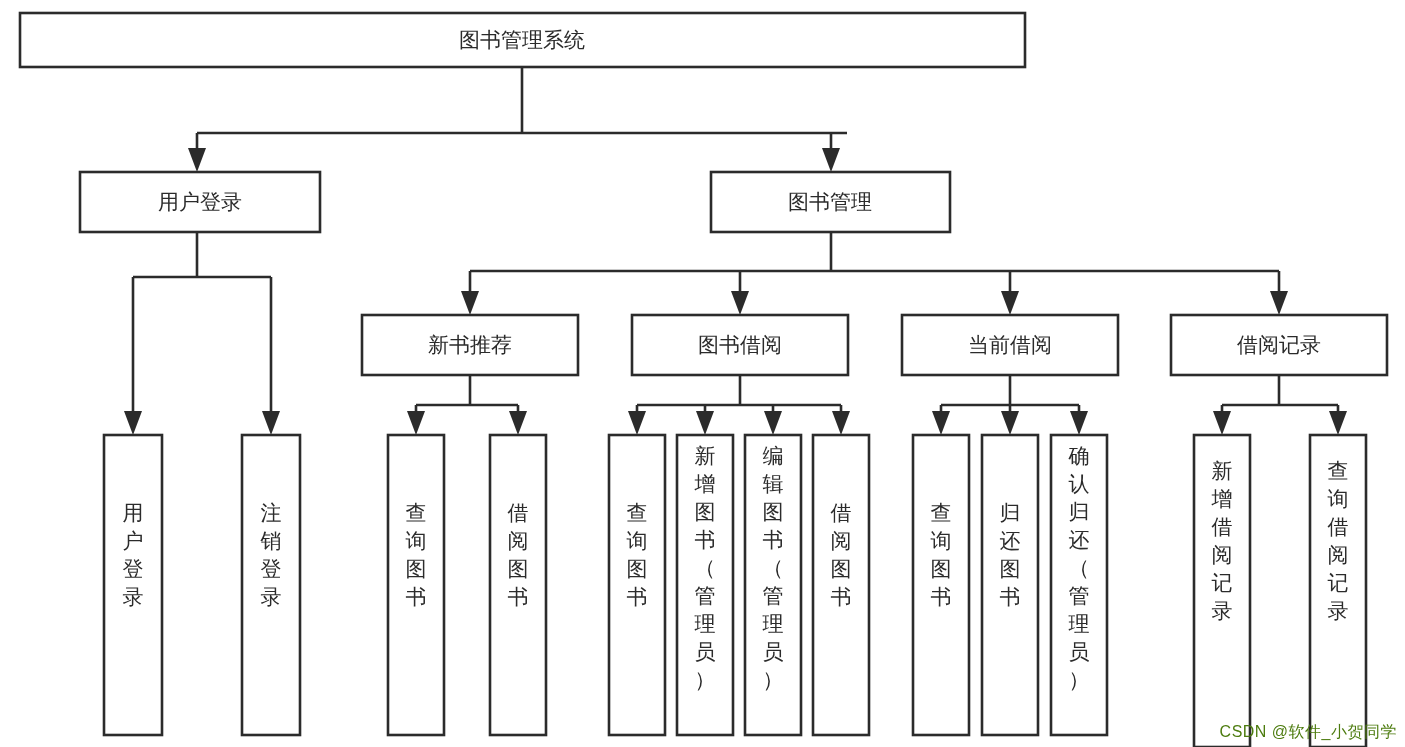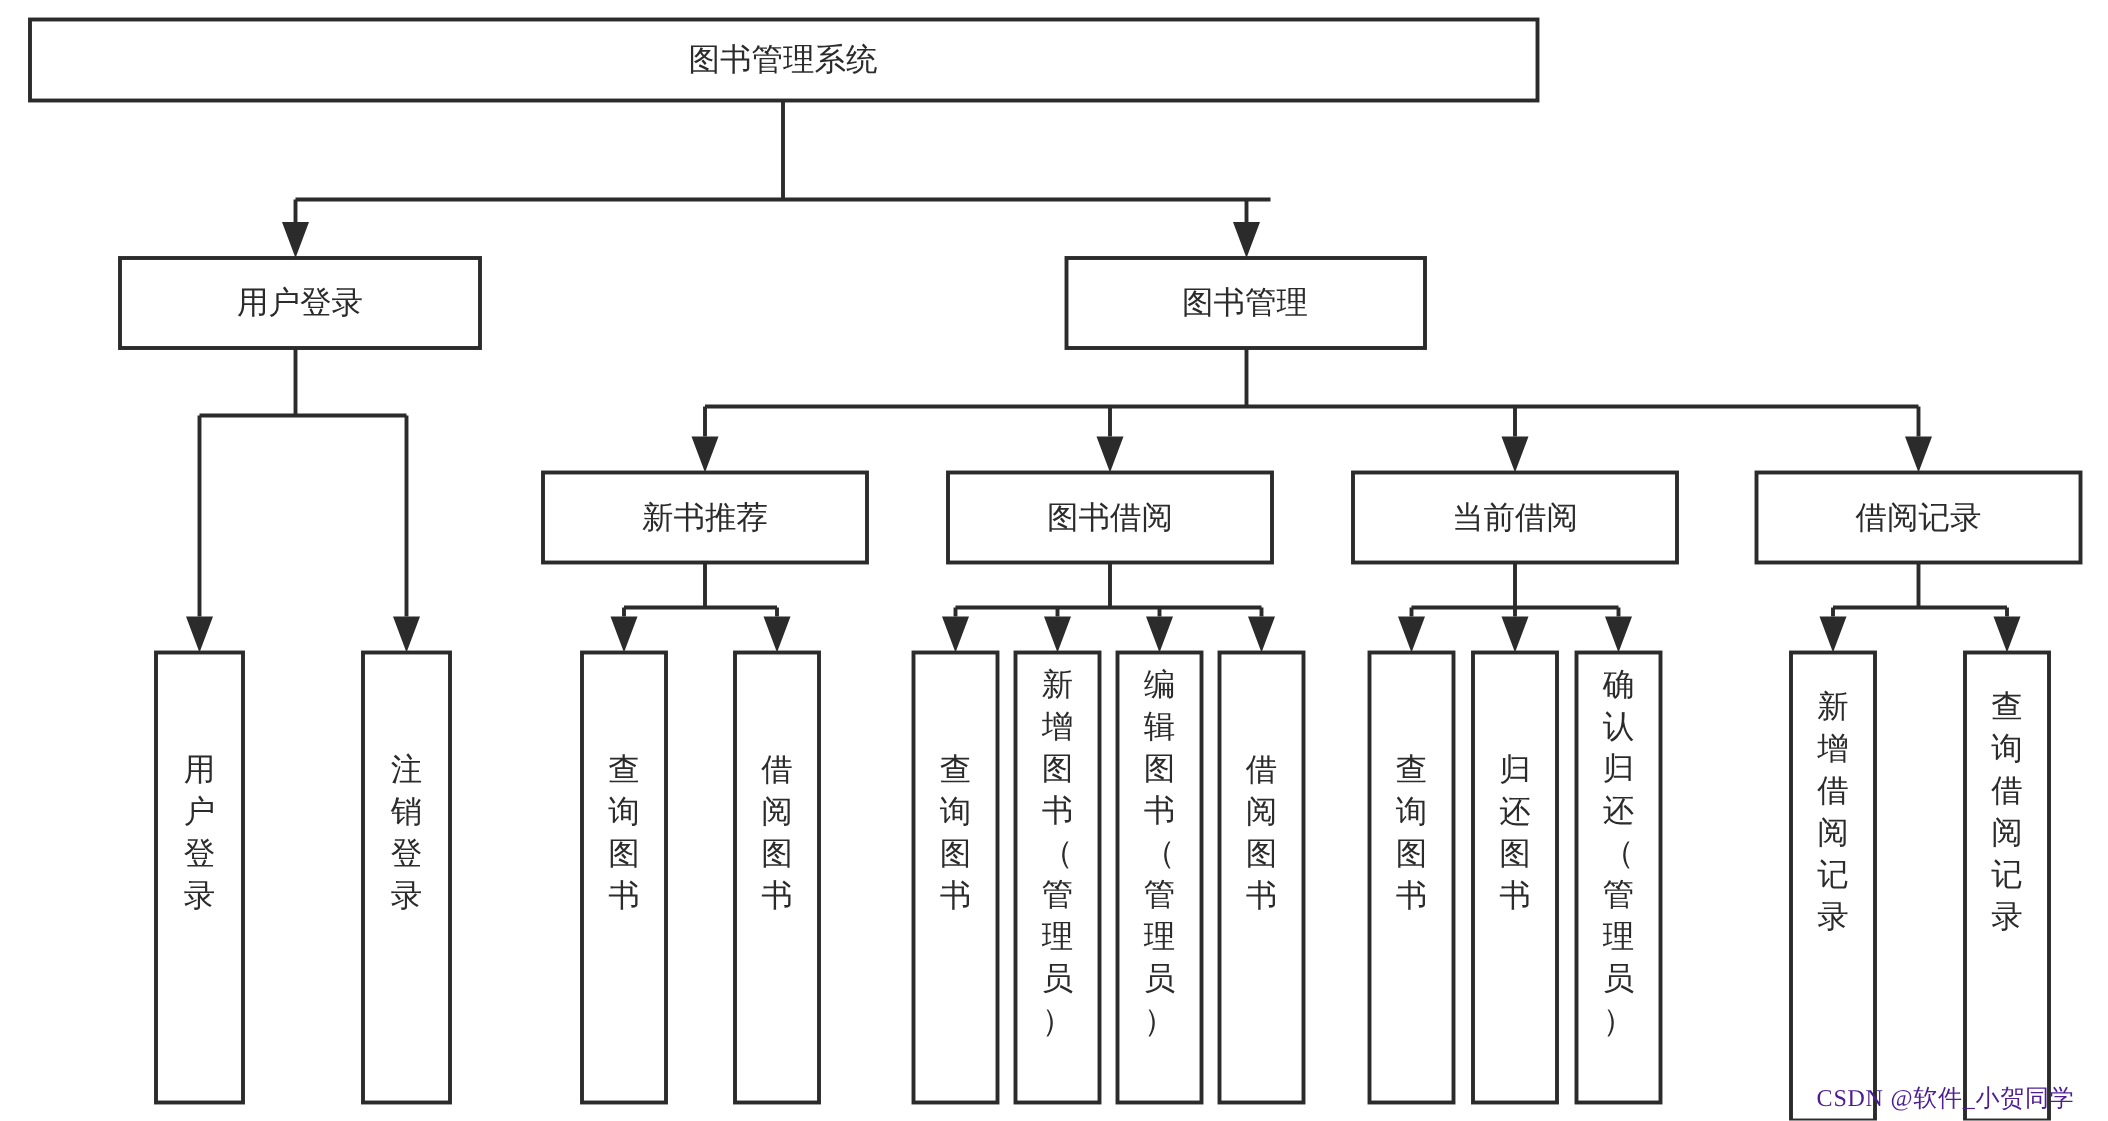--- a/index.html
+++ b/index.html
@@ -44,25 +44,25 @@
     dominant-baseline: middle;
   }
   .node-label-v {
     font-family: "DejaVu Sans", "Liberation Sans", sans-serif;
     font-size: 21px;
     fill: #2b2b2b;
     text-anchor: middle;
   }
   .watermark {
     position: absolute;
-    right: 22px;
+    right: 8px;
     bottom: 4px;
-    font-family: Liberation Serif, serif;
+    font-family: Liberation Sans, sans-serif;
     font-size: 16px;
-    color: #4c1d95;
+    color: #4d7c0f;
     white-space: nowrap;
     letter-spacing: 0.5px;
     pointer-events: none;
   }
 </style>
 </head>
 <body>
 
 <svg id="diagram" viewBox="0 0 1405 747" xmlns="http://www.w3.org/2000/svg">
 

